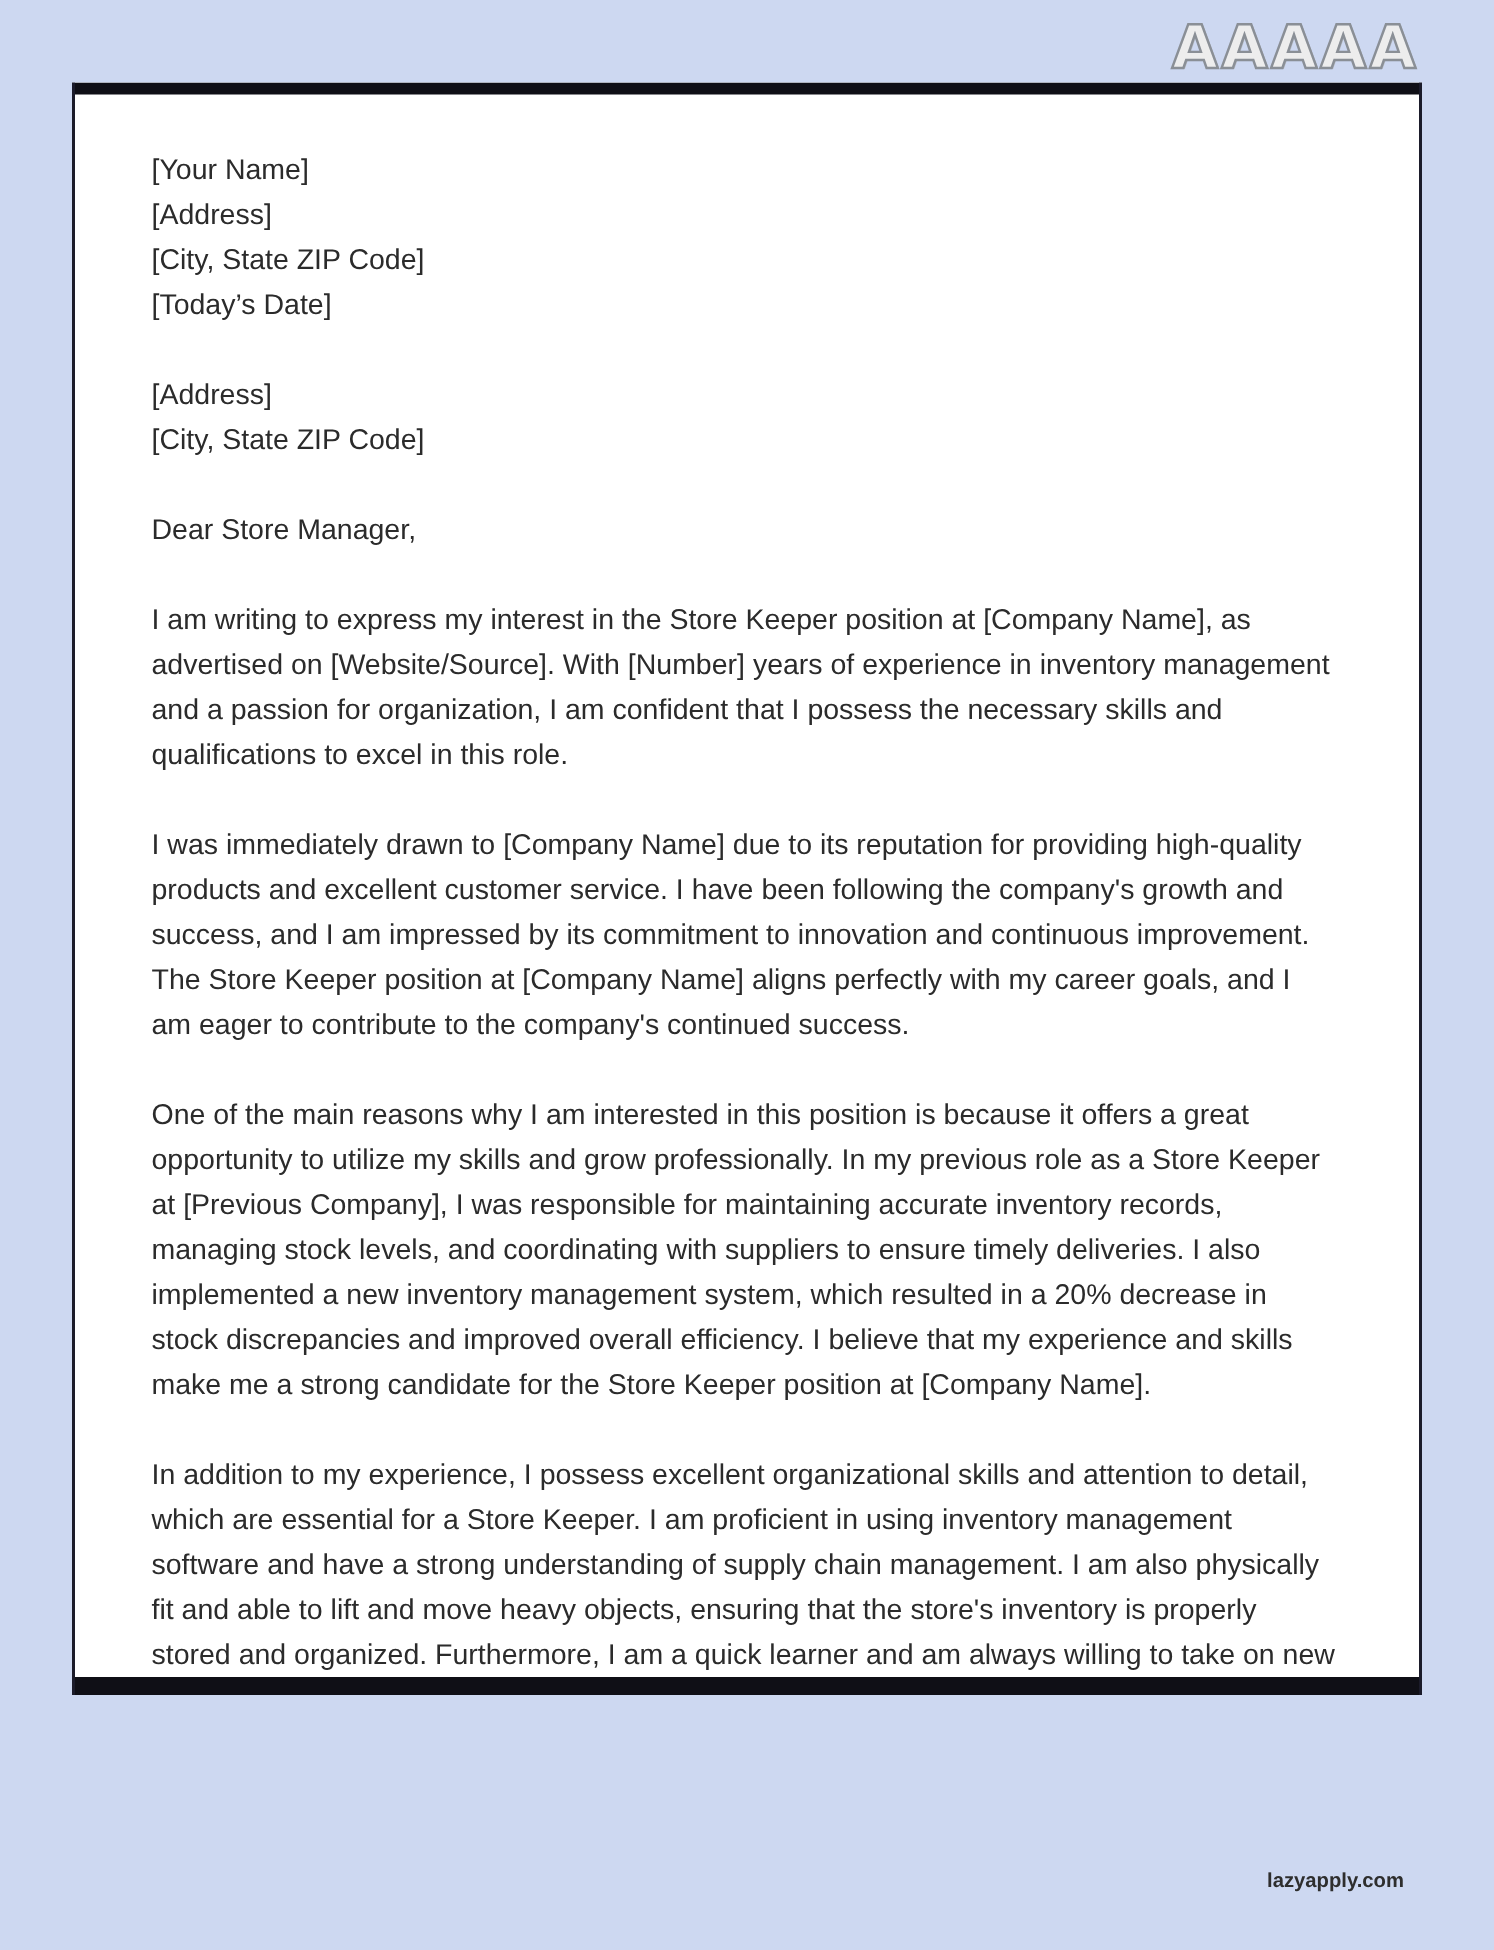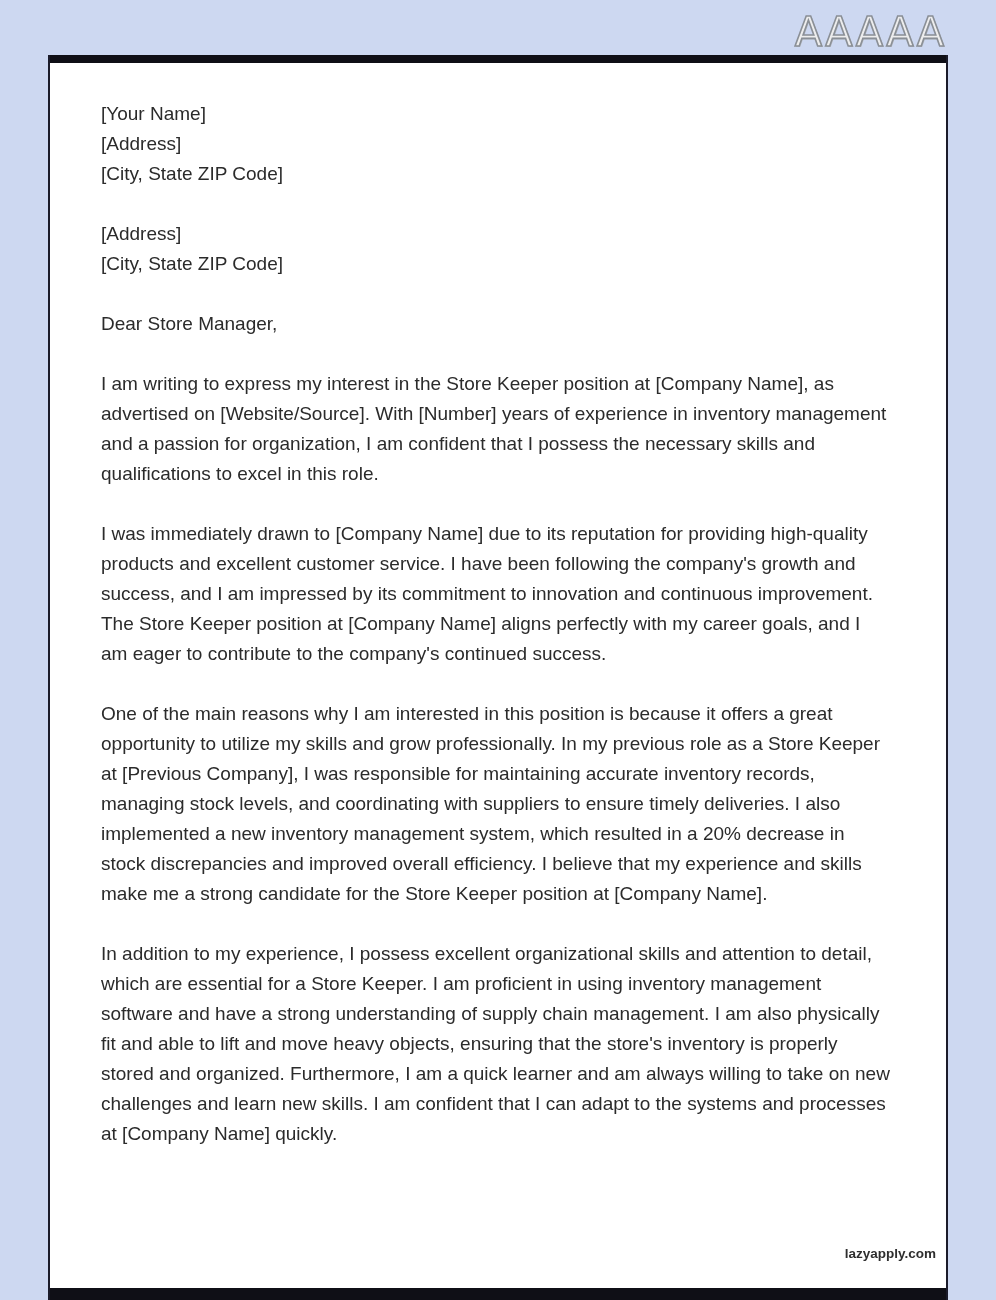--- a/index.html
+++ b/index.html
@@ -15,36 +15,36 @@
     font-family: "Liberation Sans", sans-serif;
   }
 
   
   .logo {
     position: absolute;
     top: 12px;
     right: 50px;
     font-family: "DejaVu Sans", sans-serif;
     font-size: 40px;
-    font-weight: normal;
+    font-weight: bold;
     letter-spacing: 2px;
     color: #ededed;
     -webkit-text-stroke: 1.6px #8a8f96;
     text-shadow: 1px 1px 0 #b7bcc4;
     line-height: 1;
     user-select: none;
   }
 
   
   .page {
     position: absolute;
     left: 48px;
     top: 55px;
     width: 900px;
-    height: 1245px;
+    height: 1075px;
     background: #ffffff;
     border-left: 2px solid #1b1b2a;
     border-right: 2px solid #1b1b2a;
     box-sizing: border-box;
     overflow: hidden;
   }
   .top-bar {
     position: absolute;
     left: 0; right: 0; top: 0;
     height: 8px;
@@ -92,20 +92,21 @@
 
 <div class="page">
   <div class="top-bar"></div>
 
   <div class="content">
 
     <div class="block">
       <div class="line">[Your Name]</div>
       <div class="line">[Address]</div>
       <div class="line">[City, State ZIP Code]</div>
+      <div class="line">[Today’s Date]</div>
     </div>
 
     <div class="block">
       <div class="line">[Address]</div>
       <div class="line">[City, State ZIP Code]</div>
     </div>
 
     <div class="block">Dear Store Manager,</div>
 
     <div class="para">I am writing to express my interest in the Store Keeper position at [Company Name], as advertised on [Website/Source]. With [Number] years of experience in inventory management and a passion for organization, I am confident that I possess the necessary skills and qualifications to excel in this role.</div>

